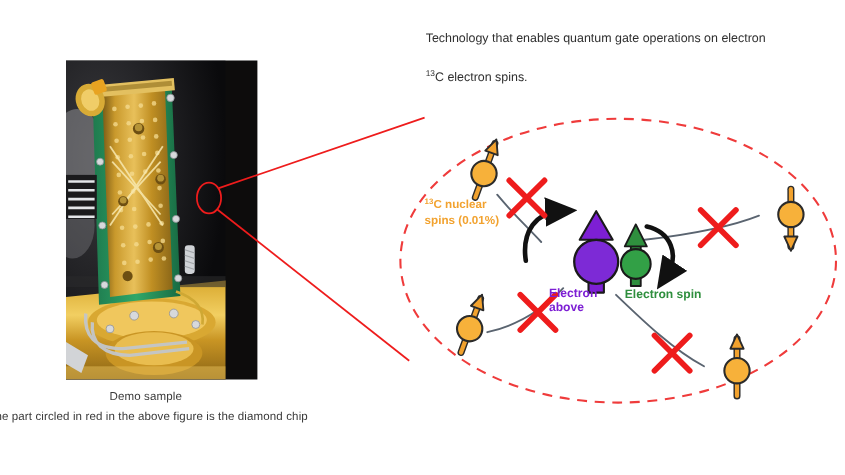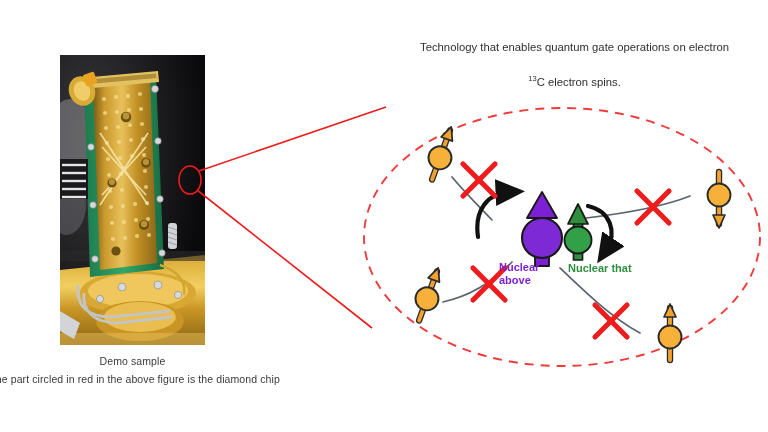--- a/index.html
+++ b/index.html
@@ -19,21 +19,21 @@
     left: 0; top: 0;
     width: 768px;
     height: 432px;
   }
 
   
   .photo-panel {
     position: absolute;
     left: 60px;
     top: 55px;
-    width: 145px;
+    width: 174px;
     height: 290px;
   }
   .photo-frame {
     position: absolute;
     left: 0; top: 0;
     width: 100%;
     height: 100%;
     overflow: hidden;
     background: #0d0c0c;
   }
@@ -55,26 +55,25 @@
     text-align: center;
     font-size: 10.5px;
     color: #3a3a3a;
     letter-spacing: .1px;
   }
 
   
   .header-text {
     position: absolute;
     left: 387px;
-    top: 40px;
+    top: 28px;
     width: 375px;
     font-size: 11.3px;
     line-height: 15.5px;
     color: #2f2f2f;
-    text-align: center;
   }
   .header-text sup {
     font-size: 7.6px;
     vertical-align: super;
   }
 
   
   .lbl {
     position: absolute;
     font-size: 11px;
@@ -372,22 +371,26 @@
       <path d="M0,-40 L-15,-14 L15,-14 Z" fill="#7d1fd4" stroke="#1a1a1a" stroke-width="1.9" stroke-linejoin="round"></path>
       <circle cx="0" cy="6" r="20" fill="#7d2ad6" stroke="#1a1a1a" stroke-width="2.1"></circle>
     </g>
     <g transform="translate(578,234)">
       <path d="M-4.5,-12 L-4.5,26 L4.5,26 L4.5,-12 Z" fill="#2f8f3e" stroke="#1a1a1a" stroke-width="1.7" stroke-linejoin="round"></path>
       <path d="M0,-30 L-10,-10 L10,-10 Z" fill="#2f8f3e" stroke="#1a1a1a" stroke-width="1.7" stroke-linejoin="round"></path>
       <circle cx="0" cy="6" r="13.5" fill="#32a046" stroke="#1a1a1a" stroke-width="1.9"></circle>
     </g>
   </svg>
 
+  <div class="lbl lbl-c13">
+    <sup>13</sup><span>C nuclear</span><br>
+    <span>spins (0.01%)</span>
+  </div>
 
 
   <div class="lbl lbl-electron">
-    <span>Nuclear</span><br>
+    <span>Electron</span><br>
     <span>above</span>
   </div>
 
-  <div class="lbl lbl-nuclear">Nuclear that</div>
+  <div class="lbl lbl-nuclear">Electron spin</div>
 
 </div>
 
 </body></html>

